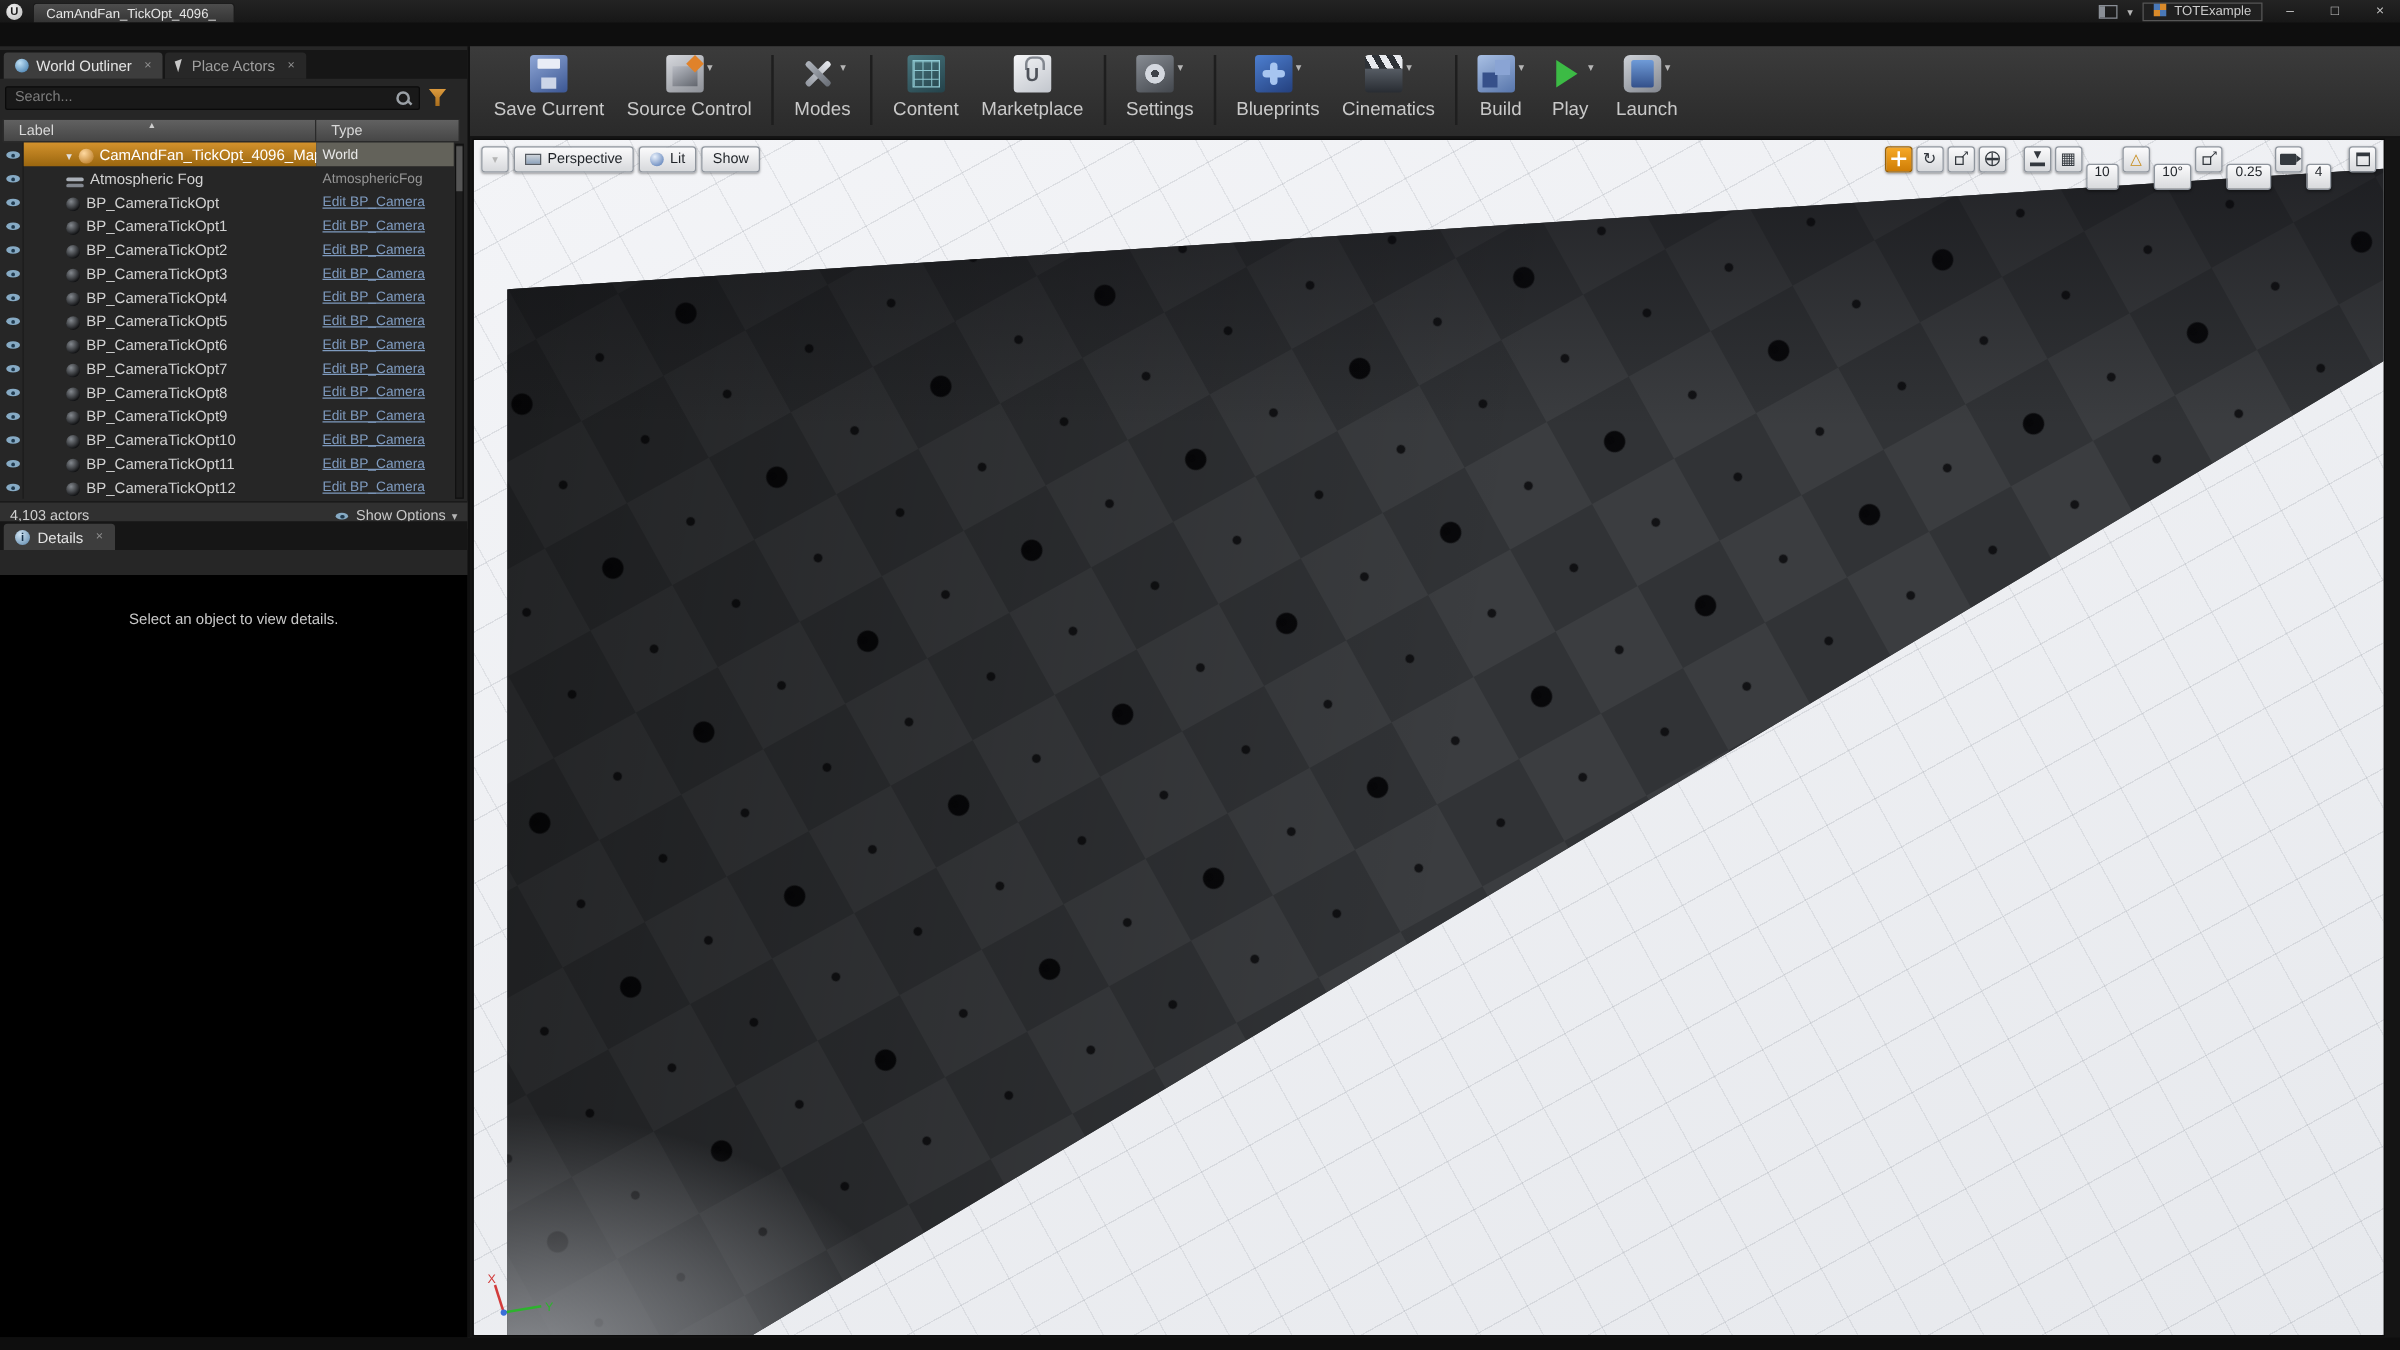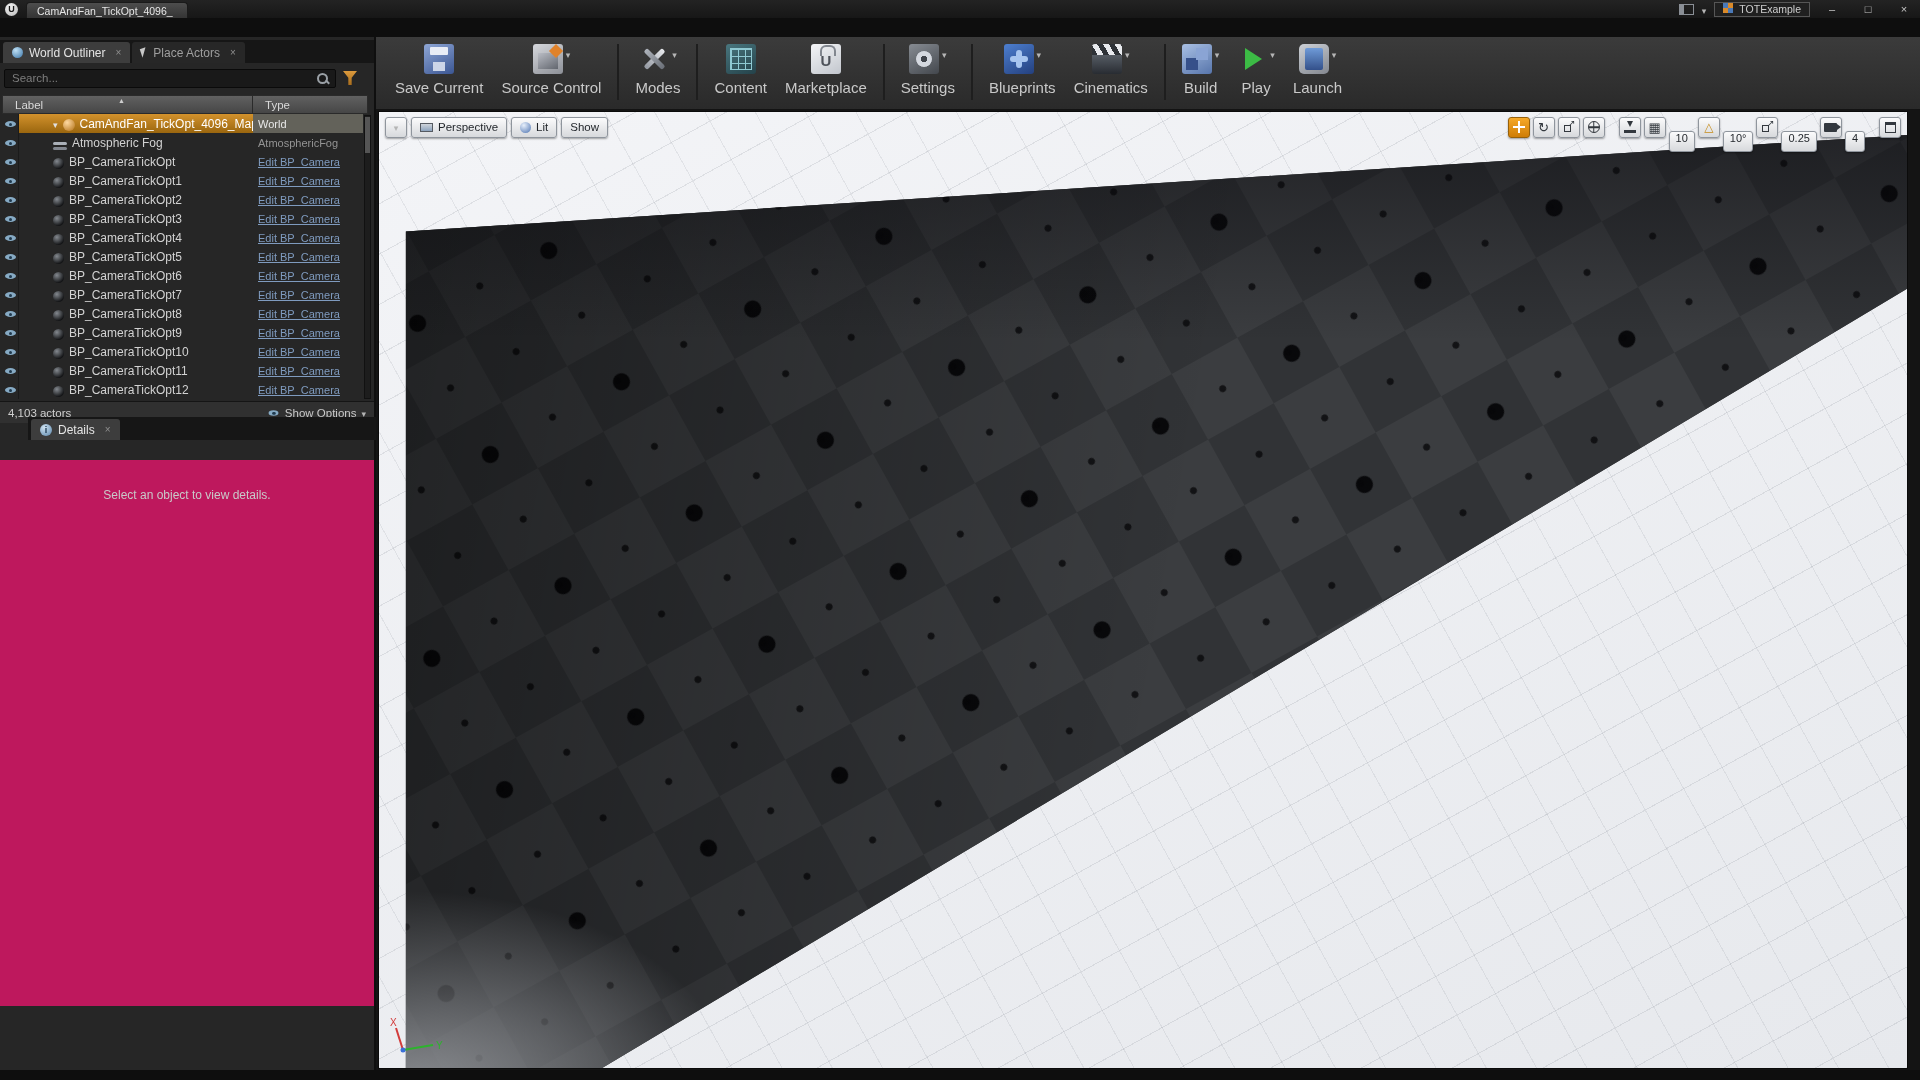--- a/index.html
+++ b/index.html
@@ -65,22 +65,22 @@
   .ico-world{width:12px;height:12px;border-radius:50%;background:radial-gradient(circle at 35% 30%,#ffd9a0,#b06f16);flex:0 0 auto;}
   .ico-fog{width:14px;height:9px;position:relative;flex:0 0 auto;}
   .ico-fog::before{content:"";position:absolute;left:0;top:1px;width:14px;height:3px;border-radius:2px;background:#aab0b8;box-shadow:0 5px 0 #82878f;}
   .ico-cam{width:11px;height:11px;border-radius:50%;background:radial-gradient(circle at 35% 30%,#84898f,#141517 72%);flex:0 0 auto;}
   .o-scroll{position:absolute;right:3px;top:78px;width:7px;height:284px;background:#1d1d1d;border:1px solid #111;}
   .o-thumb{position:absolute;left:0;top:1px;width:5px;height:36px;background:#555;}
 
   .o-footer{position:absolute;left:0;top:364px;width:374px;height:22px;background:#303030;border-top:1px solid #151515;display:flex;align-items:center;padding:0 8px;font-size:11.5px;color:#cfcfcf;}
   .view-opts{margin-left:auto;display:flex;align-items:center;gap:5px;color:#c9c9c9;}
 
-  .dtabs{position:absolute;left:0;top:380px;width:374px;height:23px;background:#161616;display:flex;align-items:flex-end;padding-left:3px;margin-left:28px;}
-  .details-body{position:absolute;left:0;top:423px;width:374px;height:546px;background:#be185d;}
+  .dtabs{position:absolute;left:0;top:380px;width:374px;height:23px;background:#161616;display:flex;align-items:flex-end;padding-left:3px;}
+  .details-body{position:absolute;left:0;top:423px;width:374px;height:610px;background:#000000;}
   .details-empty{padding-top:28px;text-align:center;font-size:12px;color:#c9c9c9;}
 
   
   .right-area{position:absolute;left:376px;top:37px;width:1544px;height:1033px;background:#141414;}
 
   
   .main-toolbar{position:absolute;left:0;top:0;width:100%;height:73px;background:linear-gradient(#3b3b3b,#2a2a2a);border-bottom:1px solid #131313;display:flex;align-items:flex-start;padding:5px 0 0 10px;}
   .tb-btn{display:flex;flex-direction:column;align-items:center;padding:2px 9px;border-radius:3px;}
   .tb-top{display:flex;align-items:flex-start;gap:3px;height:32px;}
   .tb-label{font-size:15px;color:#c9c9c9;margin-top:3px;white-space:nowrap;}

